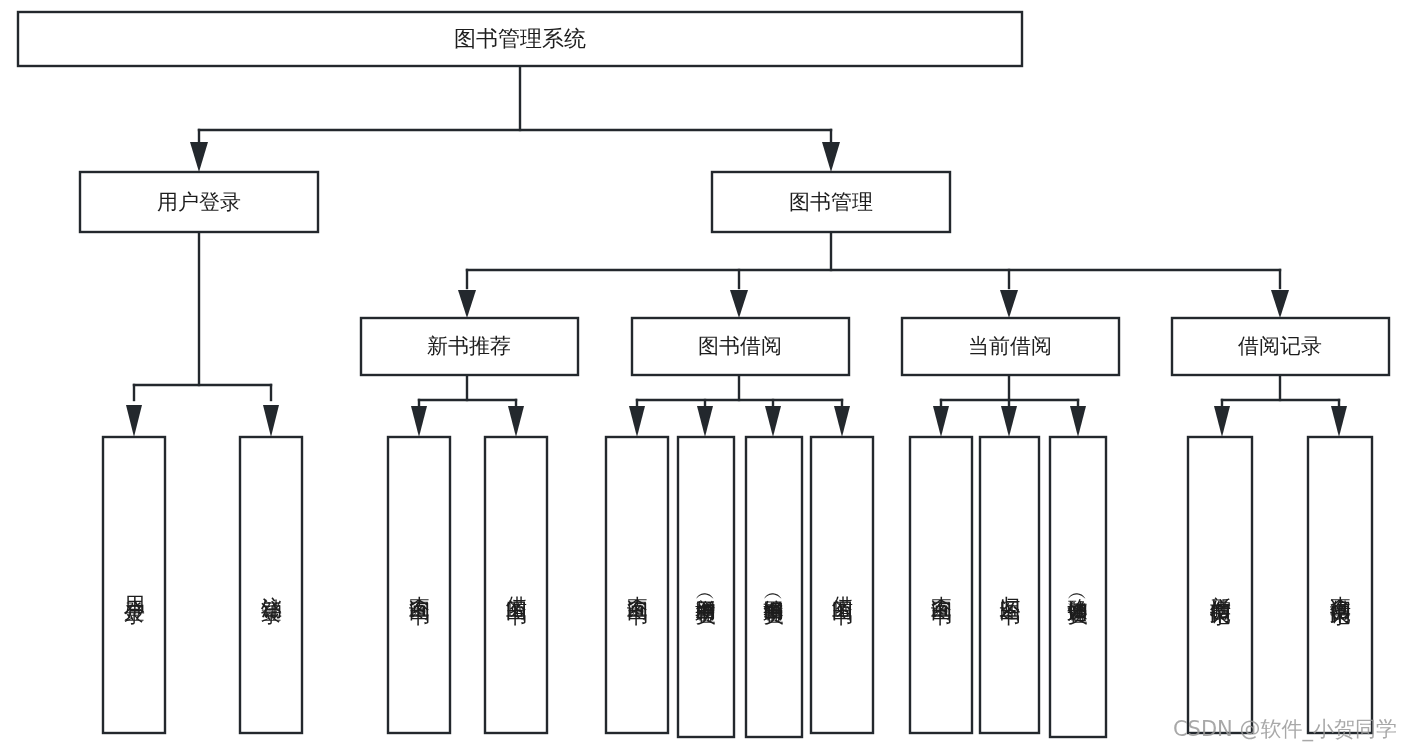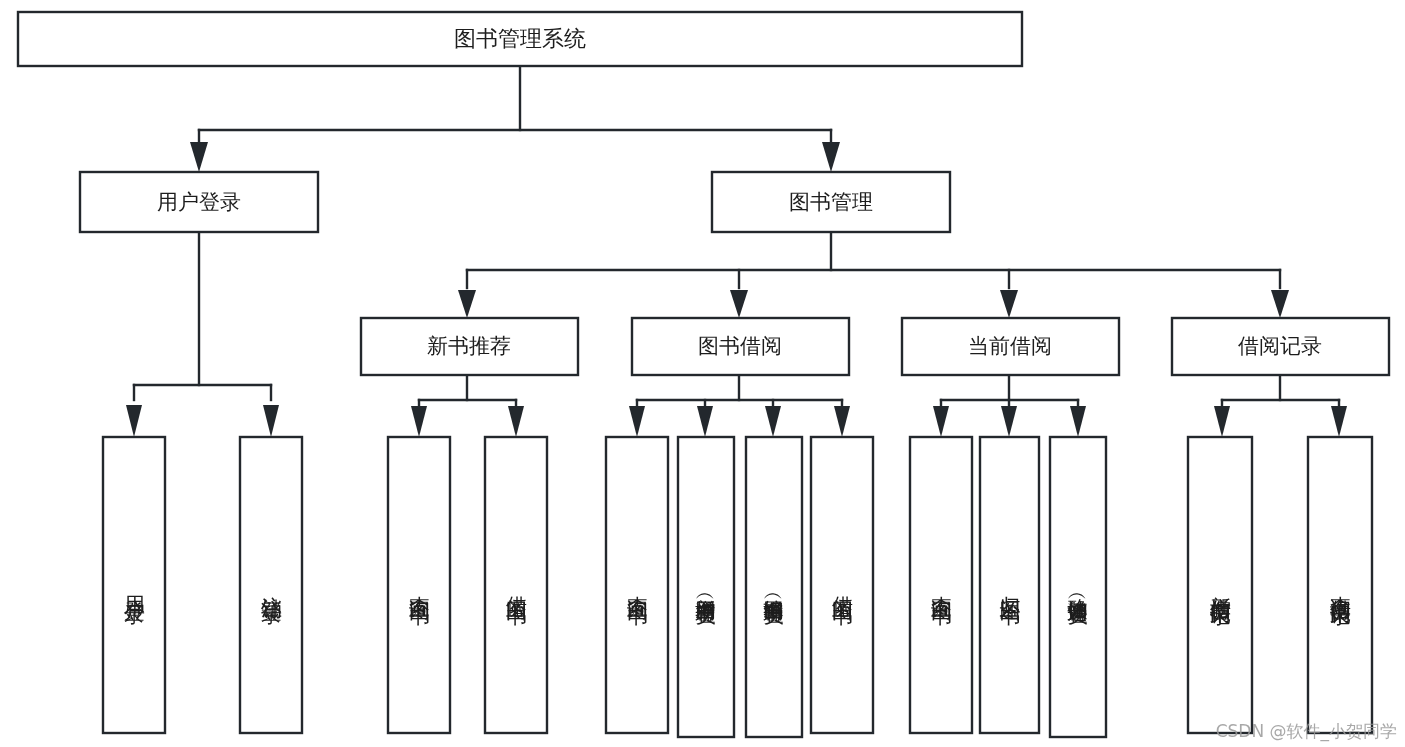--- a/index.html
+++ b/index.html
@@ -70,21 +70,21 @@
     justify-content: center;
     text-align: center;
     white-space: nowrap;
     pointer-events: none;
   }
   .watermark {
     position: absolute;
     right: 8px;
     bottom: 4px;
     font-family: "DejaVu Sans", "Liberation Sans", sans-serif;
-    font-size: 17px;
+    font-size: 21px;
     color: #9a9a9a;
     opacity: 0.85;
     white-space: nowrap;
   }
 </style>
 </head>
 <body>
 
 <div id="diagram-root">
 

